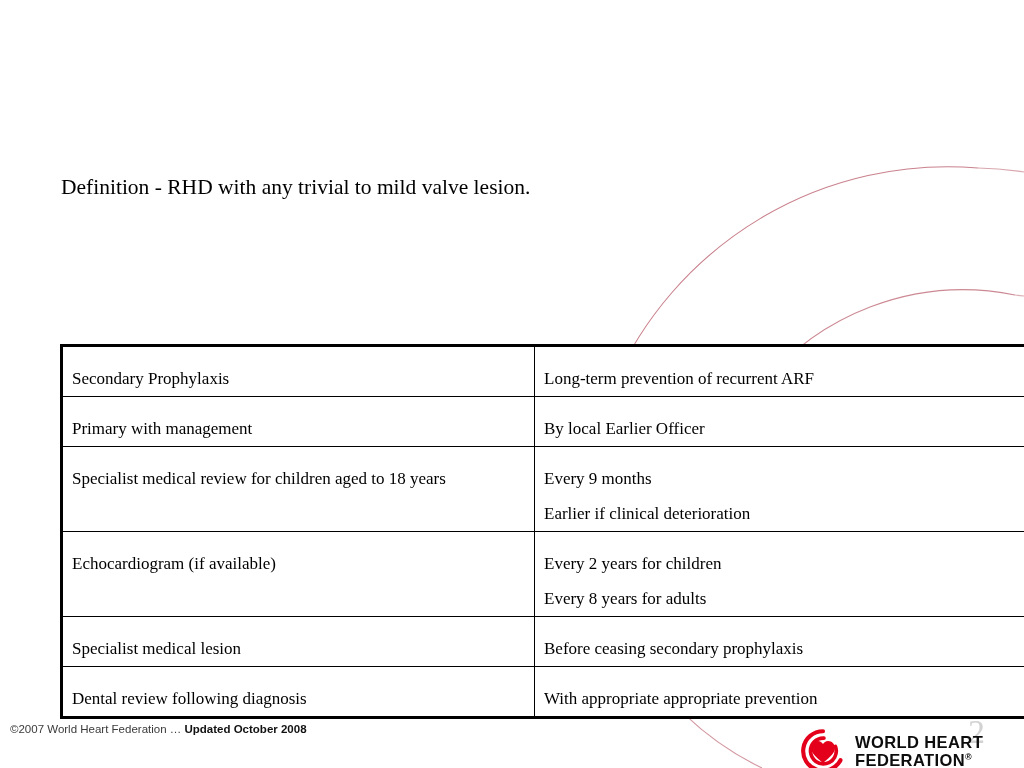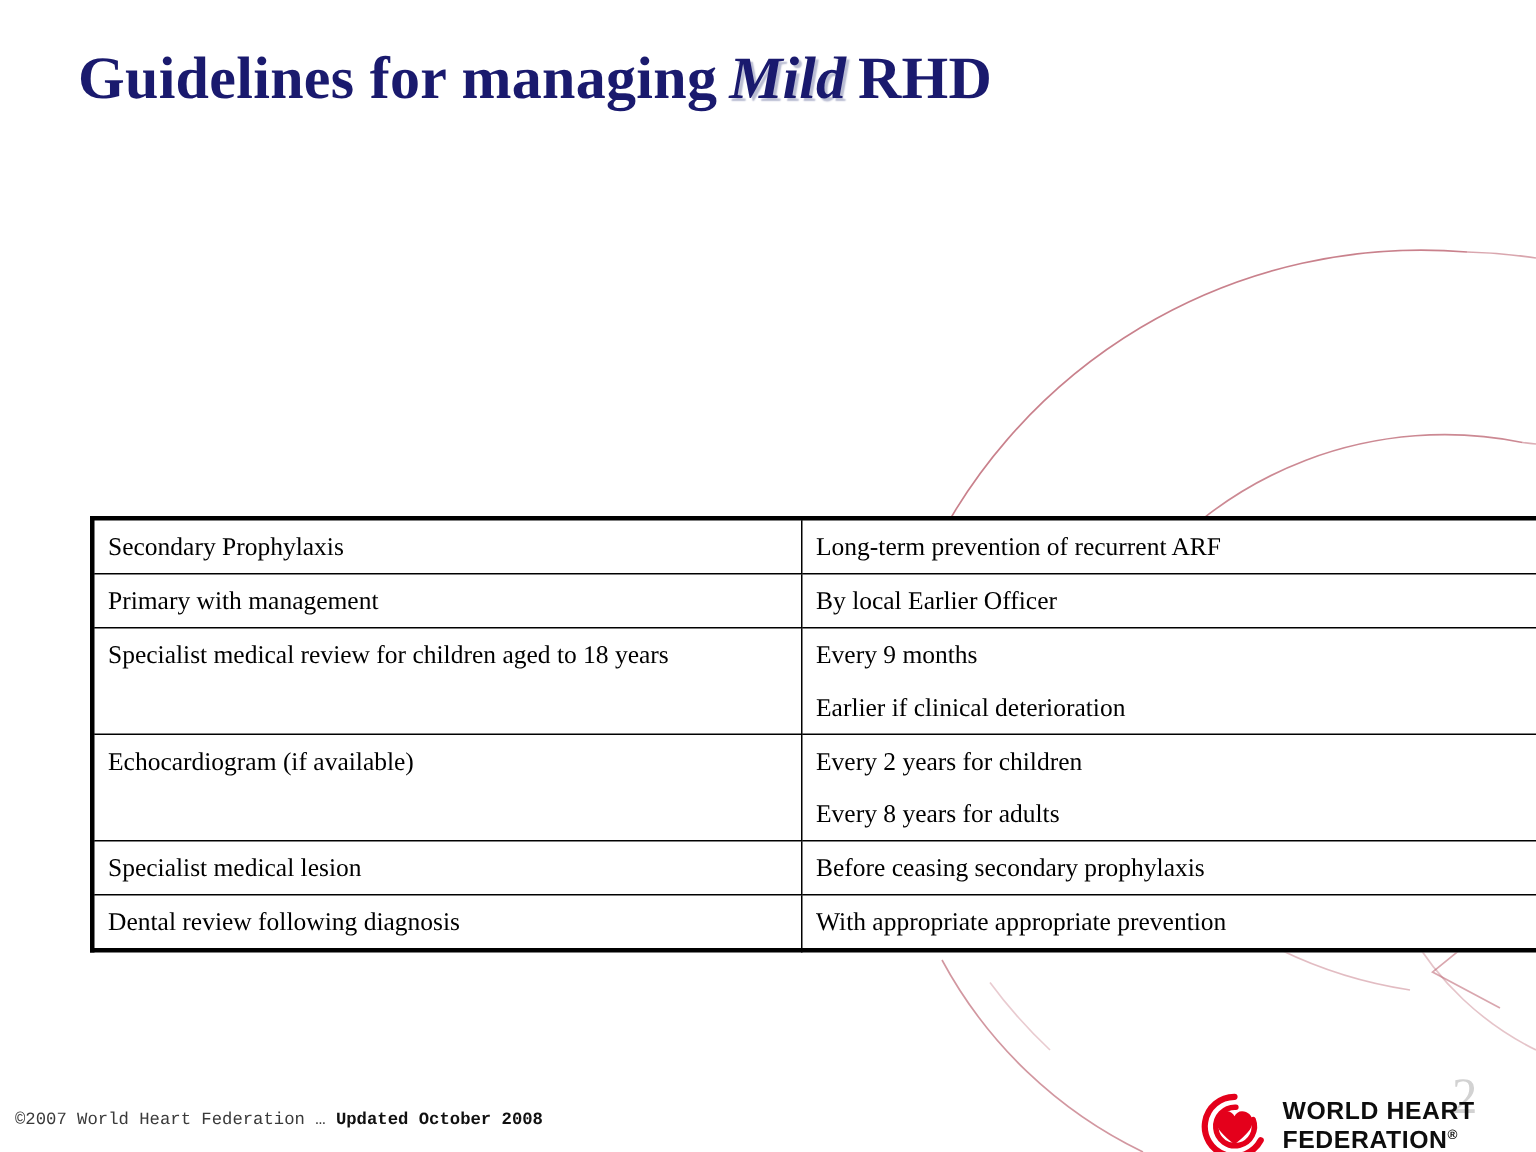--- a/index.html
+++ b/index.html
@@ -89,34 +89,34 @@
     padding: 9px 10px 9px 9px;
     font-family: "Liberation Serif", serif;
     font-size: 17px;
     line-height: 1.0;
     color: #000000;
     background: #ffffff;
   }
   #guidelines-table td.col-left  { width: 452px; }
   #guidelines-table td.col-right { width: 474px; }
   #guidelines-table td p {
-    margin: 0 0 0 0;
+    margin: 14px 0 0 0;
     padding: 0;
   }
   #guidelines-table td p + p {
     margin-top: 18px;
   }
 
   
   #footer-credit {
     position: absolute;
     left: 10px;
-    top: 740px;
-    z-index: 3;
-    font-family: Liberation Mono, monospace;
+    top: 723px;
+    z-index: 3;
+    font-family: Liberation Sans, sans-serif;
     font-size: 11.5px;
     color: #3a3a3a;
     white-space: nowrap;
   }
   #footer-credit .bold {
     font-weight: bold;
     color: #111111;
   }
 
   
@@ -172,26 +172,22 @@
       <path d="M 755 394 A 260 260 0 0 1 1015 295" opacity="0.8"></path>
       <path d="M 1015 295 A 260 260 0 0 1 1024 296" opacity="0.55"></path>
       <path d="M 689 415 A 300 300 0 0 0 940 660" opacity="0.45"></path>
       <path d="M 660 655 A 330 330 0 0 0 700 700" opacity="0.35"></path>
       <path d="M 628 640 A 300 300 0 0 0 762 768" opacity="0.7"></path>
       <path d="M 1024 592 L 955 648 L 1000 672" opacity="0.6"></path>
       <path d="M 939 620 A 200 200 0 0 0 1024 700" opacity="0.4"></path>
     </g>
   </svg>
 
-  <div id="title-block">
-    <span class="title-text">Guidelines for managing</span>
-    <span class="title-emph">Mild</span>
-    <span class="title-text">RHD</span>
-  </div>
-
+
+  <div id="definition-line">Definition - RHD with any trivial to mild valve lesion.</div>
 
   <table id="guidelines-table">
     <tbody>
 
       <tr>
         <td class="col-left">
           <p>Secondary Prophylaxis</p>
         </td>
         <td class="col-right">
           <p>Long-term prevention of recurrent ARF</p>

